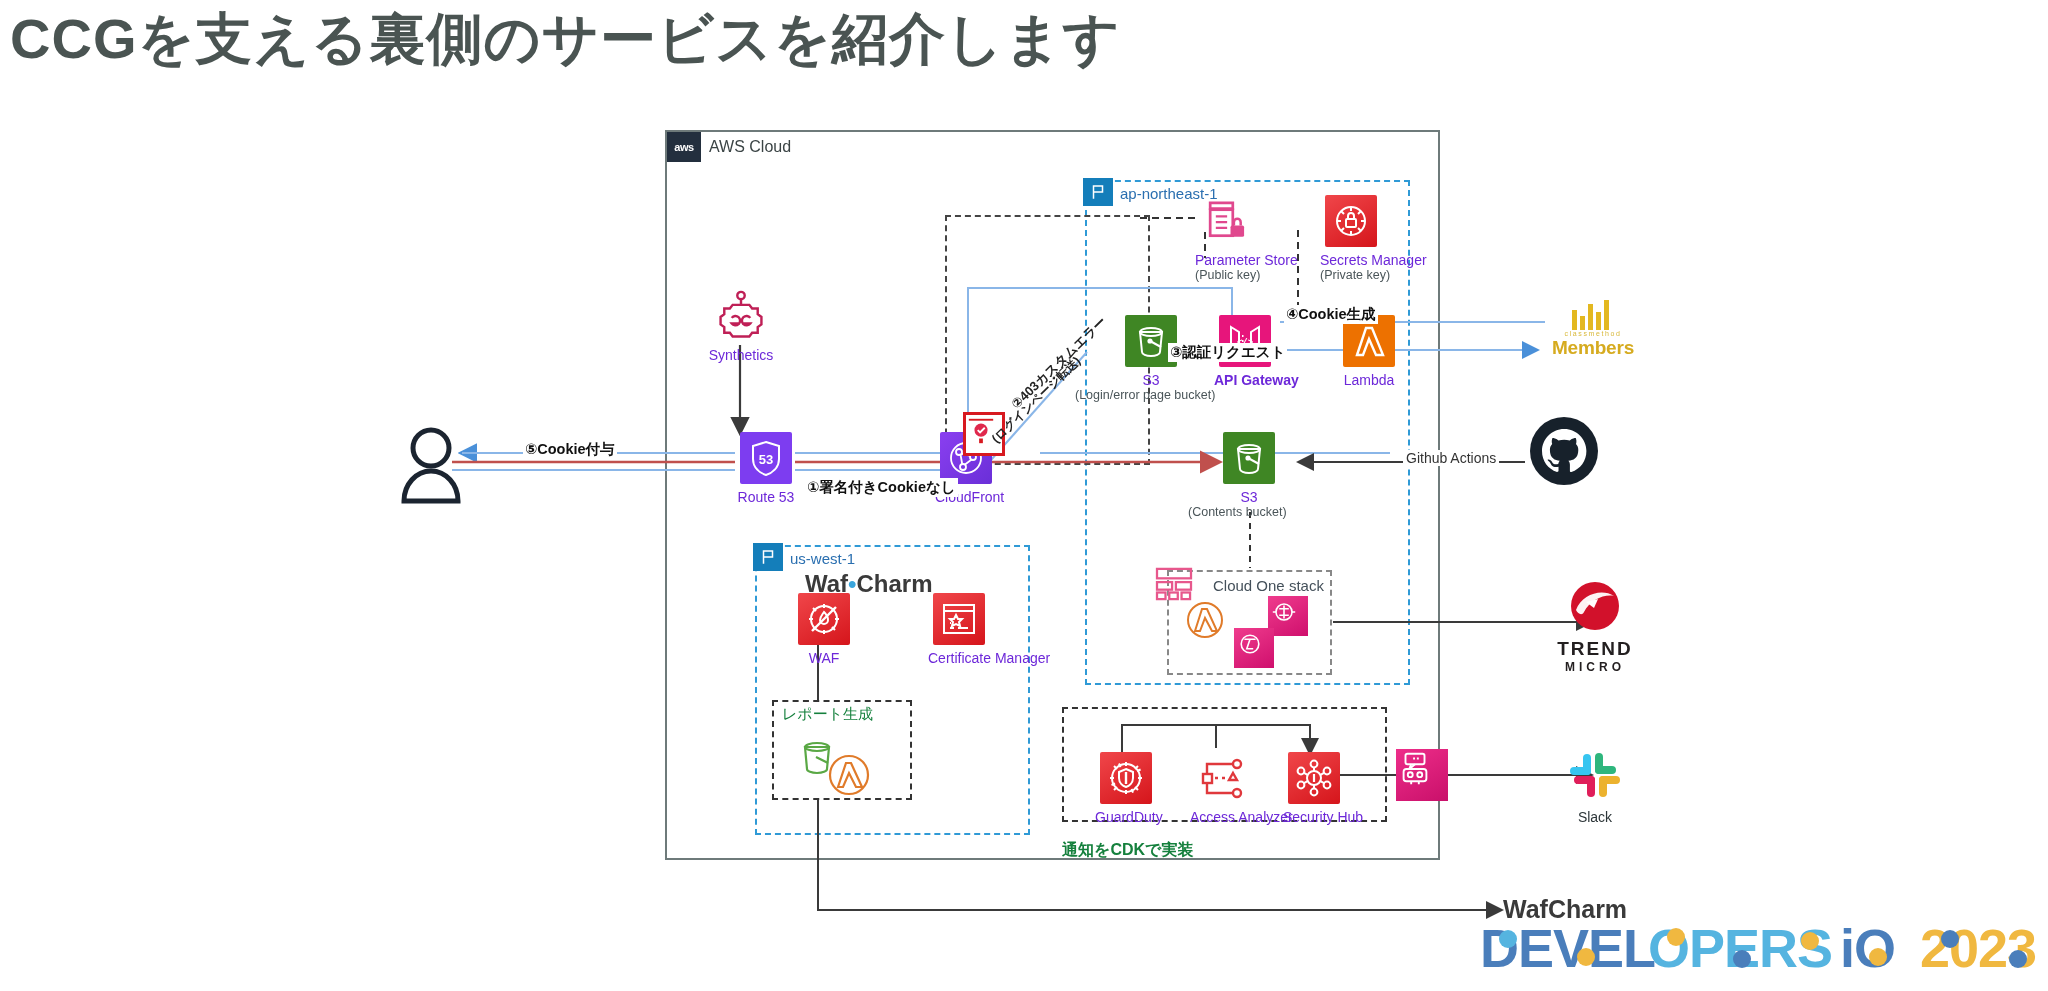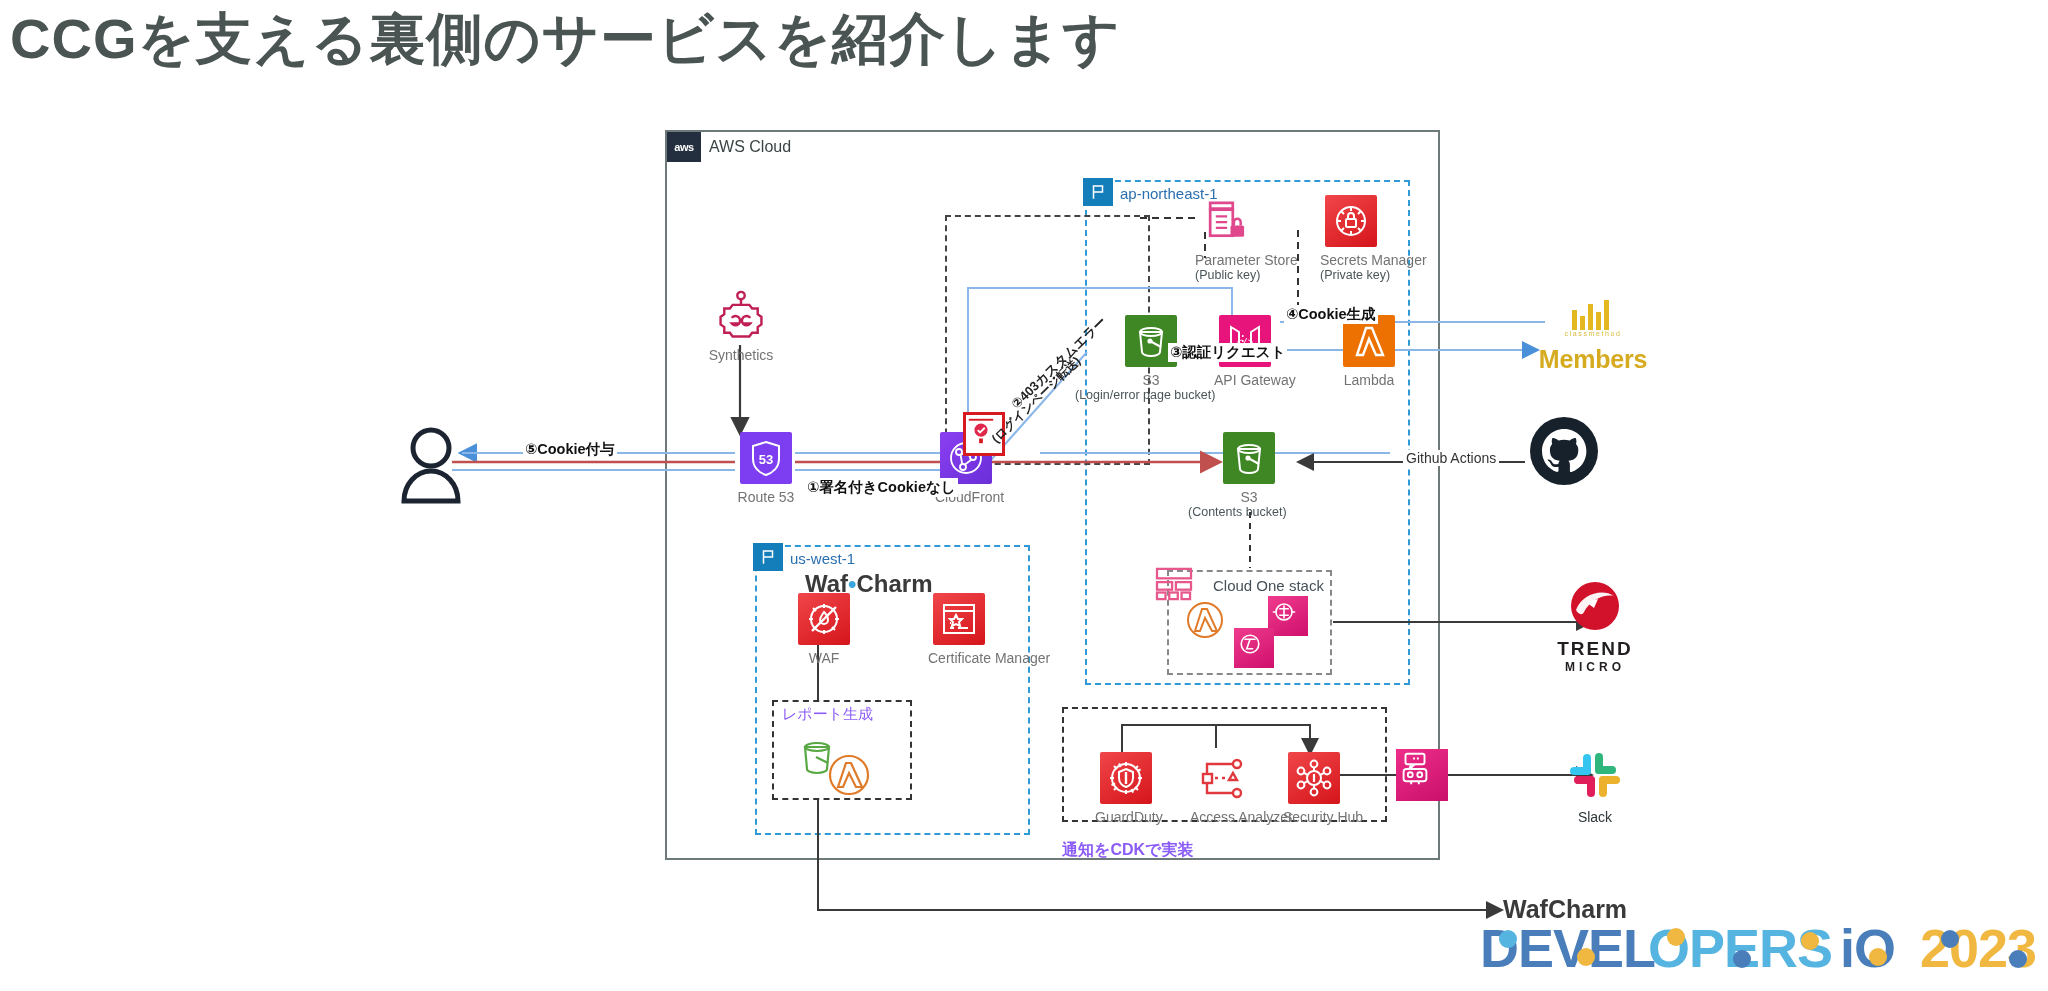--- a/index.html
+++ b/index.html
@@ -27,28 +27,28 @@
 
   .region{border:2px dashed #2f9ad6;}
   .region-flag{position:absolute;width:30px;height:28px;background:#147eba;
     display:flex;align-items:center;justify-content:center;}
   .region-flag svg{width:18px;height:18px;}
   .region-label{position:absolute;font-size:15px;color:#2a6fb0;white-space:nowrap;}
 
   .dashbox-dark{border:2px dashed #333;}
   .dashbox-grey{border:2px dashed #888;}
   .boxlabel{position:absolute;font-size:15px;color:#44505a;white-space:nowrap;}
-  .boxlabel-jp{position:absolute;font-size:16px;color:#8b5cf6;font-weight:700;white-space:nowrap;}
+  .boxlabel-jp{position:absolute;font-size:16px;color:#15803d;font-weight:700;white-space:nowrap;}
 
   
   .node{position:absolute;text-align:center;}
   .node .tile{width:52px;height:52px;margin:0 auto;border-radius:2px;
     display:flex;align-items:center;justify-content:center;}
   .node .tile svg{width:40px;height:40px;}
-  .node .cap{margin-top:5px;font-size:14px;color:#737373;white-space:nowrap;line-height:1.15;}
+  .node .cap{margin-top:5px;font-size:14px;color:#6d28d9;white-space:nowrap;line-height:1.15;}
   .node .cap2{font-size:12.5px;color:#4a5559;white-space:nowrap;}
 
   .t-s3{background:#3f8624;}
   .t-apigw{background:#e7157b;}
   .t-lambda{background:#ed7100;}
   .t-r53{background:#7d3df0;}
   .t-cf{background:#7d3df0;background:linear-gradient(135deg,#8a3ff0,#6a2fd8);}
   .t-red{background:#e8262a;background:linear-gradient(150deg,#f0464a,#d5151b);}
   .t-chat{background:#e7157b;background:linear-gradient(150deg,#ee2e8a,#c9106a);}
   .t-pink{background:#e7157b;background:linear-gradient(150deg,#ef3c8d,#cf0f6d);}
@@ -70,21 +70,21 @@
   .gh-caption .l1{font-size:15px;color:#222;font-weight:700;}
   .gh-caption .l2{font-size:27px;color:#3d4548;letter-spacing:.5px;}
 
   .trend-txt{font-weight:800;color:#231f20;letter-spacing:2px;}
 
   .wafcharm{position:absolute;font-weight:700;color:#3a3a3a;white-space:nowrap;}
   .wafcharm .dot{color:#39a5dc;}
 
   .members-wrap{position:absolute;text-align:center;}
   .members-sub{font-size:7px;color:#d9b93a;letter-spacing:1.6px;}
-  .members-main{font-size:25px;font-weight:800;color:#d6ab1f;letter-spacing:-.2px;margin-top:8px;}
+  .members-main{font-size:19px;font-weight:800;color:#d6ab1f;letter-spacing:-.2px;}
 
   
   #footer-logo{position:absolute;right:8px;bottom:12px;height:62px;}
 </style>
 </head>
 <body>
 
 <div id="slide-title">CCGを支える裏側のサービスを紹介します</div>
 
 <div id="diagram">
@@ -251,21 +251,21 @@
         <path d="M9,11 h22 l-2,20 a9,4 0 0 1 -18,0 z"></path>
         <ellipse cx="20" cy="11" rx="11" ry="4"></ellipse>
         <path d="M19,20 L30,26"></path>
           <circle cx="19" cy="20" r="1.6" fill="#fff"></circle>
       </svg>
     </div>
     <div class="cap">S3</div>
     <div class="cap2" style="margin-left:-45px;">(Login/error page bucket)</div>
   </div>
 
-  <div class="node" style="left:1214px;top:315px;width:62px;">
+  <div class="node" style="left:1214px;top:315px;width:62px;font-weight:bold;">
     <div class="tile t-apigw">
       <svg viewBox="0 0 40 40" fill="none" stroke="#fff" stroke-width="2">
         <path d="M6,6 l8,5 v18 l-8,5 z"></path>
           <path d="M34,6 l-8,5 v18 l8,5 z"></path>
         <path d="M17,15 h2 M17,20 h2 M17,25 h2" stroke-dasharray="1.5,2.5"></path>
         <text x="20" y="24" font-size="9" fill="#fff" stroke="none" text-anchor="middle" font-family="Liberation Mono, monospace">&lt;/&gt;</text>
       </svg>
     </div>
     <div class="cap">API Gateway</div>
   </div>

